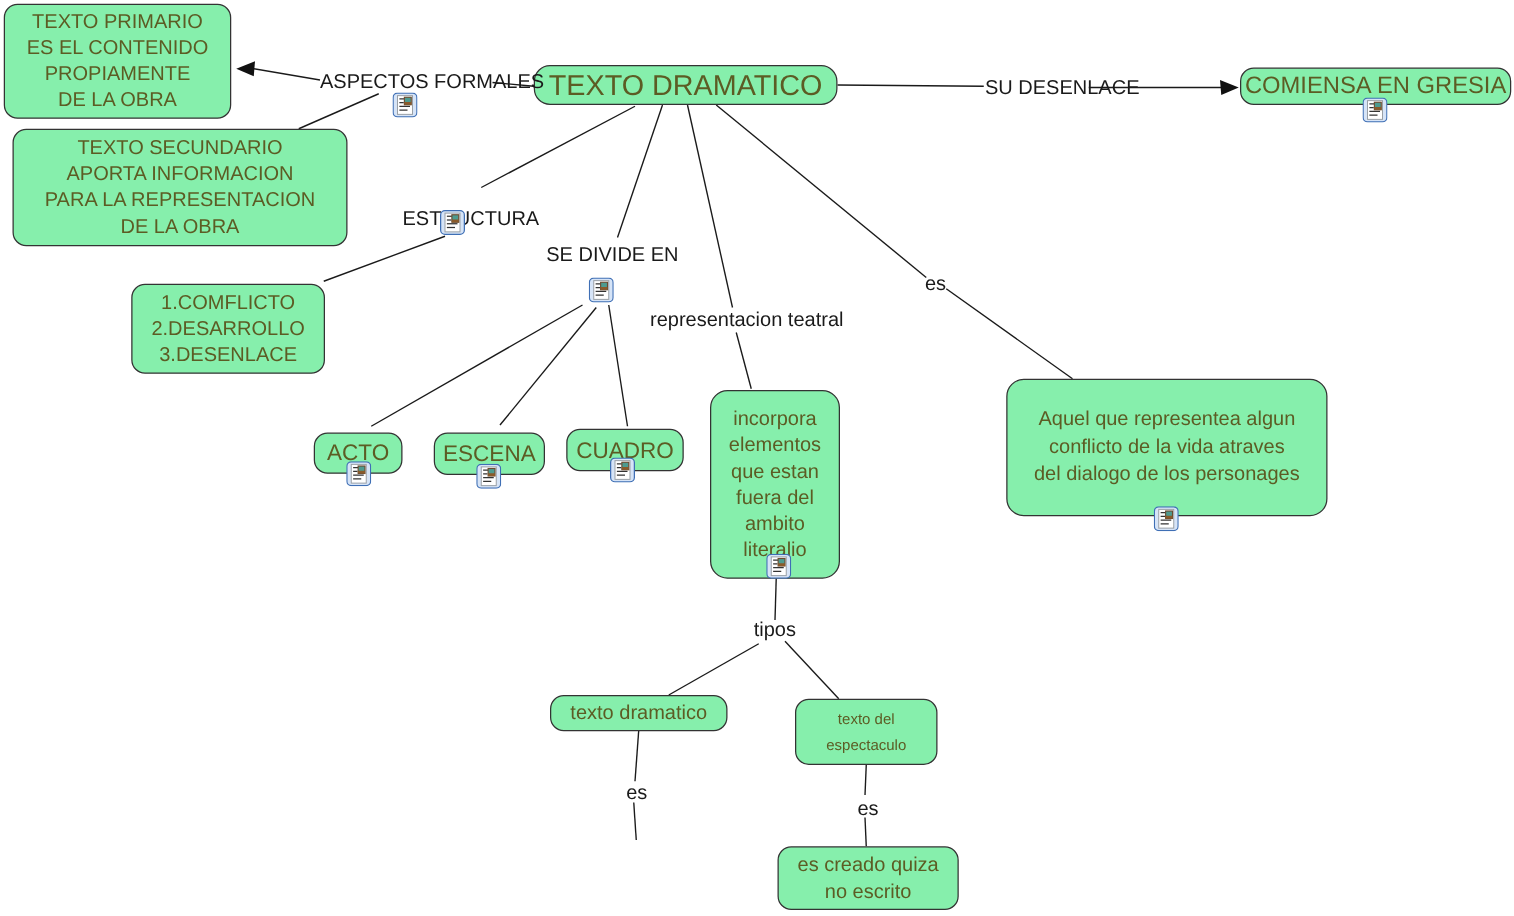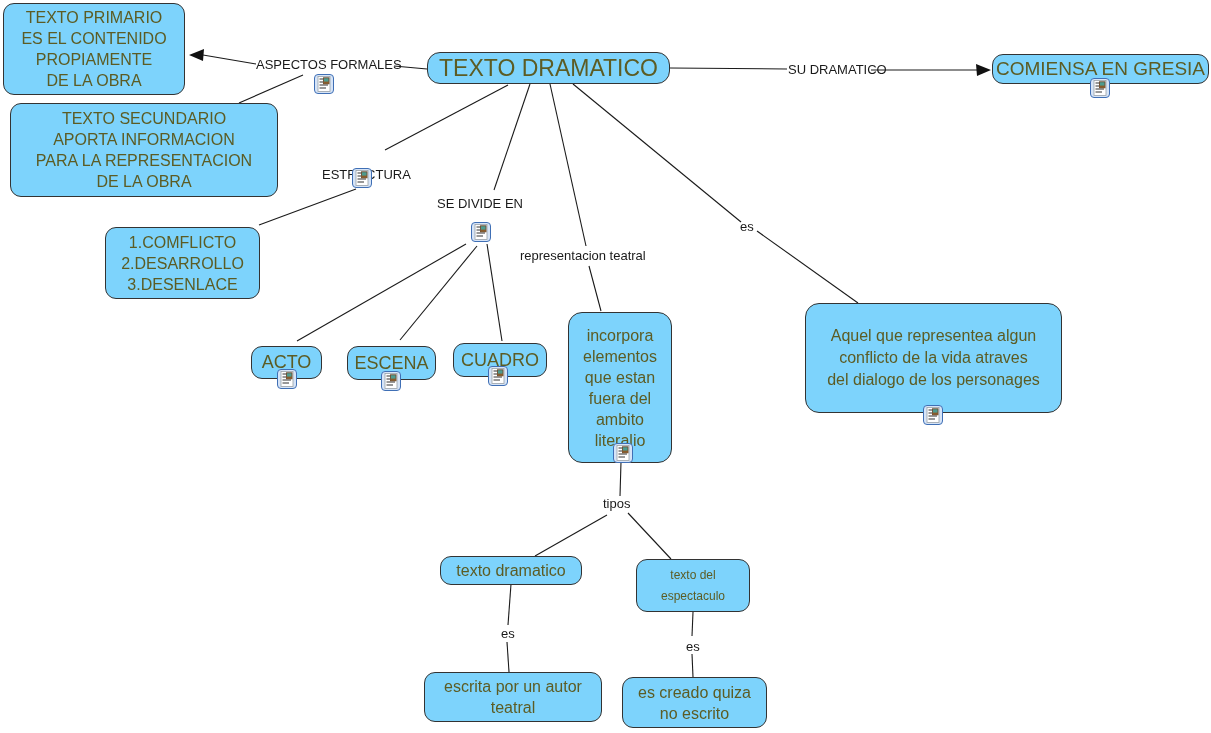--- a/index.html
+++ b/index.html
@@ -6,33 +6,33 @@
   .canvas{
     position:relative;
     width:1211px;height:733px;
     background:#ffffff;
     font-family:"Liberation Sans", sans-serif;
     overflow:hidden;
   }
   .edges{position:absolute;left:0;top:0;width:1211px;height:733px;}
   .node{
     position:absolute;
-    background:#7dd3fc;
+    background:#86efac;
     border:1px solid #333333;
     border-radius:11px;
     display:flex;align-items:center;justify-content:center;
     text-align:center;
     color:#5c5c24;
     white-space:pre-line;
     box-sizing:border-box;
   }
   .link-label{
     position:absolute;
     color:#1a1a1a;
-    font-size:13px;
+    font-size:16px;
     white-space:nowrap;
   }
   .res-icon{position:absolute;width:20px;height:20px;cursor:pointer;}
 </style>
 </head>
 <body>
 
 <div class="canvas">
 
   <svg class="edges" viewBox="0 0 1211 733" xmlns="http://www.w3.org/2000/svg">
@@ -124,29 +124,27 @@
 
   <div class="node" style="left:805px;top:303px;width:257px;height:110px;font-size:16px;line-height:22px;border-radius:14px;">Aquel que representea algun
 conflicto de la vida atraves
 del dialogo de los personages</div>
 
   <div class="node" style="left:440px;top:556px;width:142px;height:29px;font-size:16px;">texto dramatico</div>
 
   <div class="node" style="left:636px;top:559px;width:114px;height:53px;font-size:12px;line-height:21px;">texto del
 espectaculo</div>
 
-  <div class="node" style="left:424px;top:672px;width:178px;height:50px;font-size:16px;line-height:21px;">escrita por un autor
-teatral</div>
 
   <div class="node" style="left:622px;top:677px;width:145px;height:51px;font-size:16px;line-height:21px;">es creado quiza
 no escrito</div>
 
   <div class="link-label" style="left:256px;top:57px;">ASPECTOS FORMALES</div>
 
-  <div class="link-label" style="left:788px;top:62px;">SU DRAMATICO</div>
+  <div class="link-label" style="left:788px;top:62px;">SU DESENLACE</div>
 
   <div class="link-label" style="left:322px;top:136px;margin-top:31px;">ESTRUCTURA</div>
 
   <div class="link-label" style="left:437px;top:196px;">SE DIVIDE EN</div>
 
   <div class="link-label" style="left:520px;top:248px;">representacion teatral</div>
 
   <div class="link-label" style="left:740px;top:219px;">es</div>
 
   <div class="link-label" style="left:603px;top:496px;">tipos</div>

